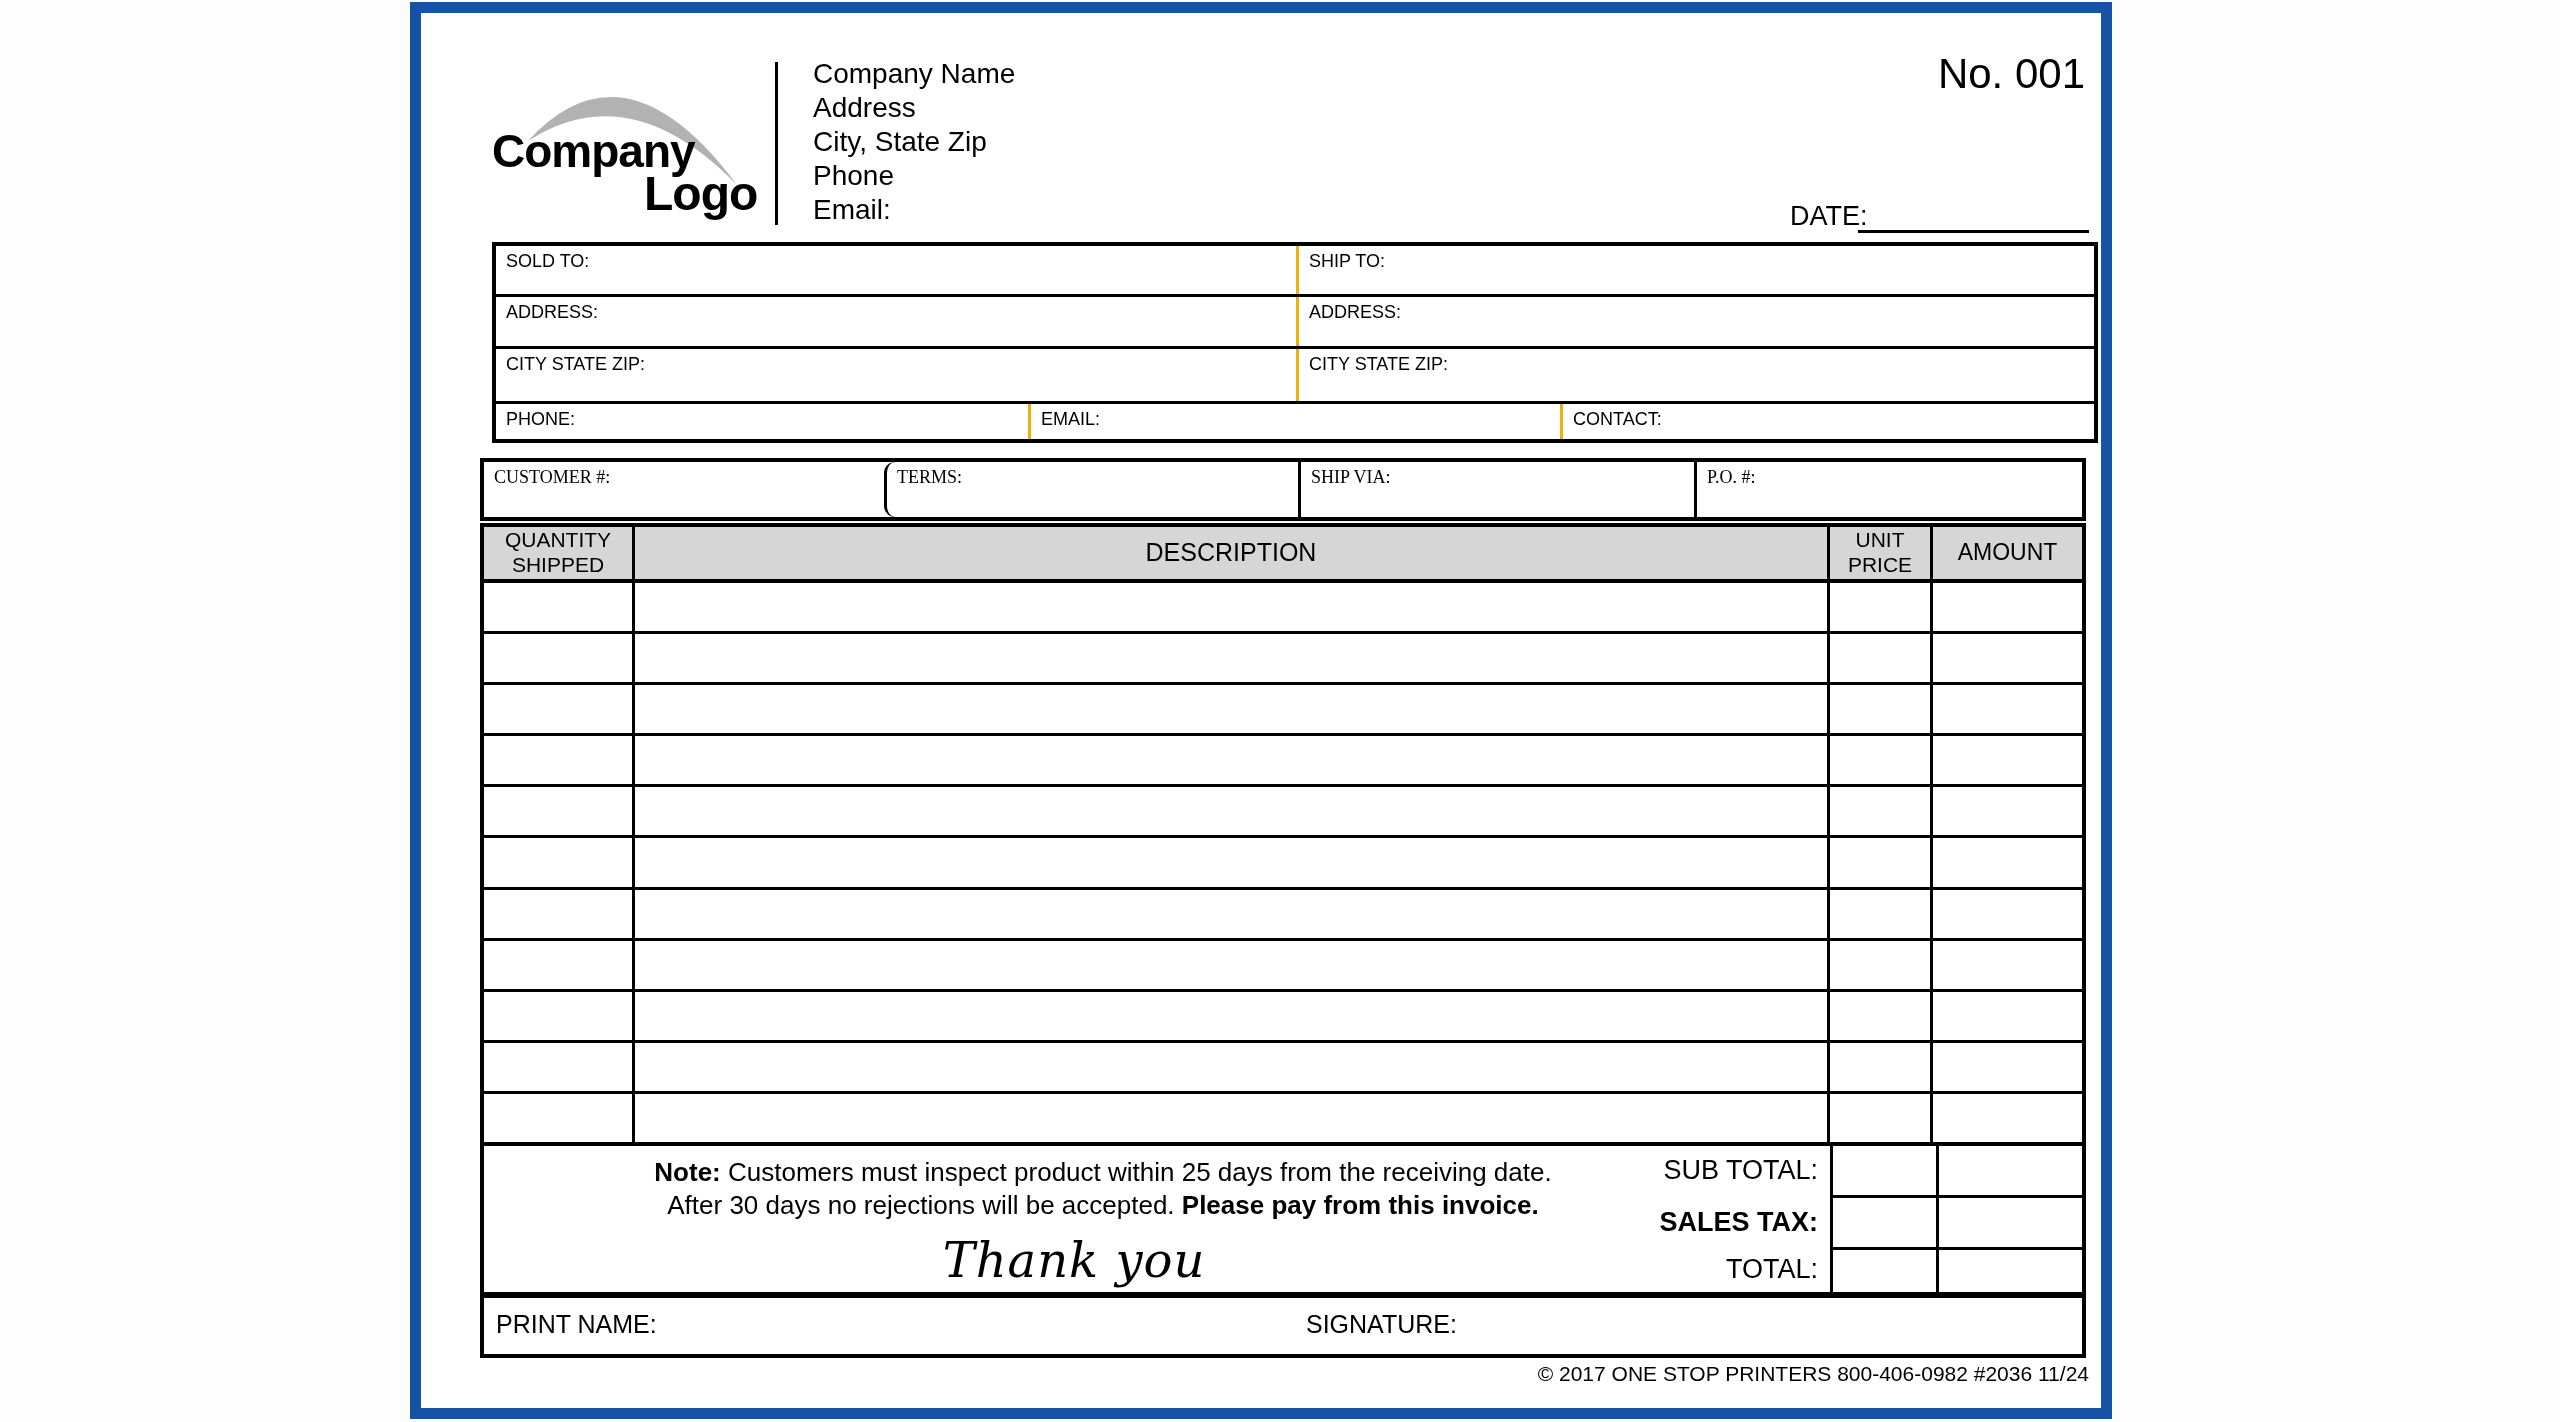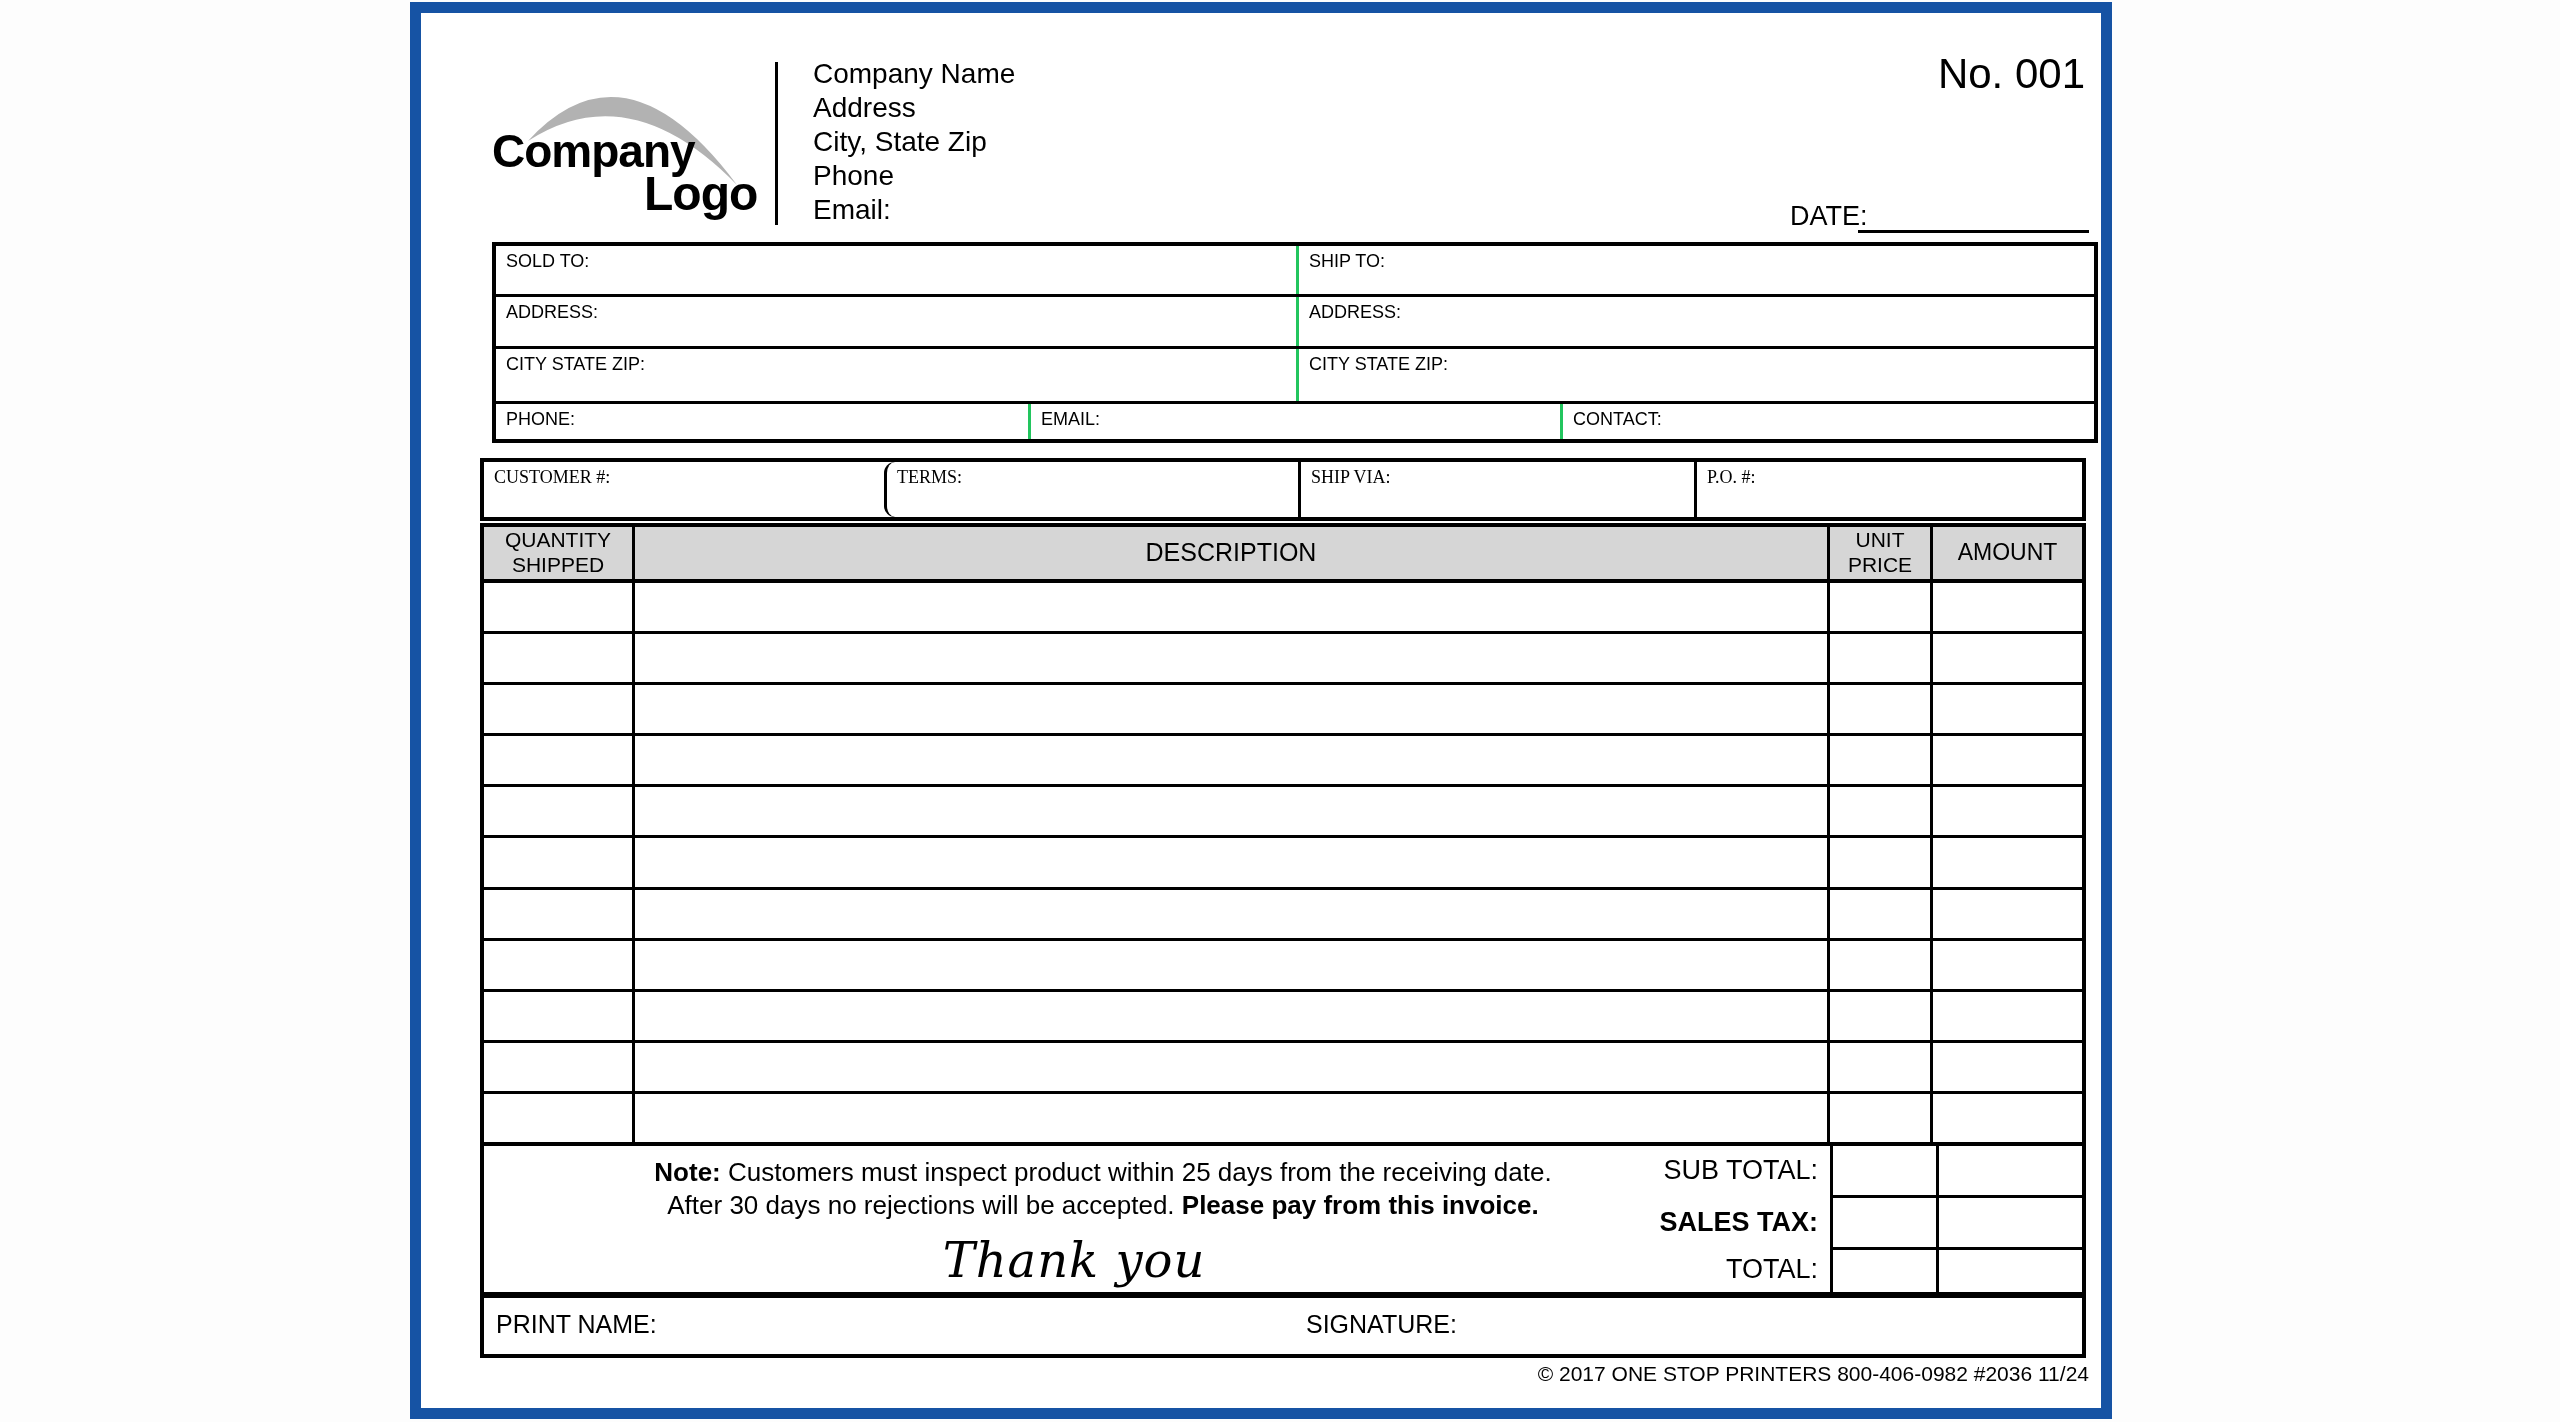--- a/index.html
+++ b/index.html
@@ -29,21 +29,21 @@
   
   .boxed{border:4px solid #000;box-sizing:border-box;background:#fff;}
   .flabel{font-size:18px;}
 
   
   .section-a{left:492px;top:242px;width:1606px;height:201px;display:flex;flex-direction:column;}
   .rowa{display:flex;}
   .rowa + .rowa{border-top:3px solid #000;}
   .ra1{height:48px;} .ra2{height:49px;} .ra3{height:52px;} .ra4{flex:1;}
   .ca{padding:5px 0 0 10px;box-sizing:border-box;}
-  .ca + .ca{border-left:3px solid #22c55e;}
+  .ca + .ca{border-left:3px solid #eab308;}
   .ca.w-half{width:800px;} .ca.grow{flex:1;}
   .ca.w-third1{width:532px;} .ca.w-third2{width:532px;}
 
   
   .section-b{left:480px;top:458px;width:1606px;height:63px;display:flex;}
   .cb{padding:5px 0 0 10px;box-sizing:border-box;font-family:Liberation Serif, serif;}
   .cb + .cb{border-left:3px solid #000;}
   .cb1{width:400px;} .cb2{width:414px;border-radius:11px;} .cb3{width:396px;} .cb4{flex:1;}
 
   

